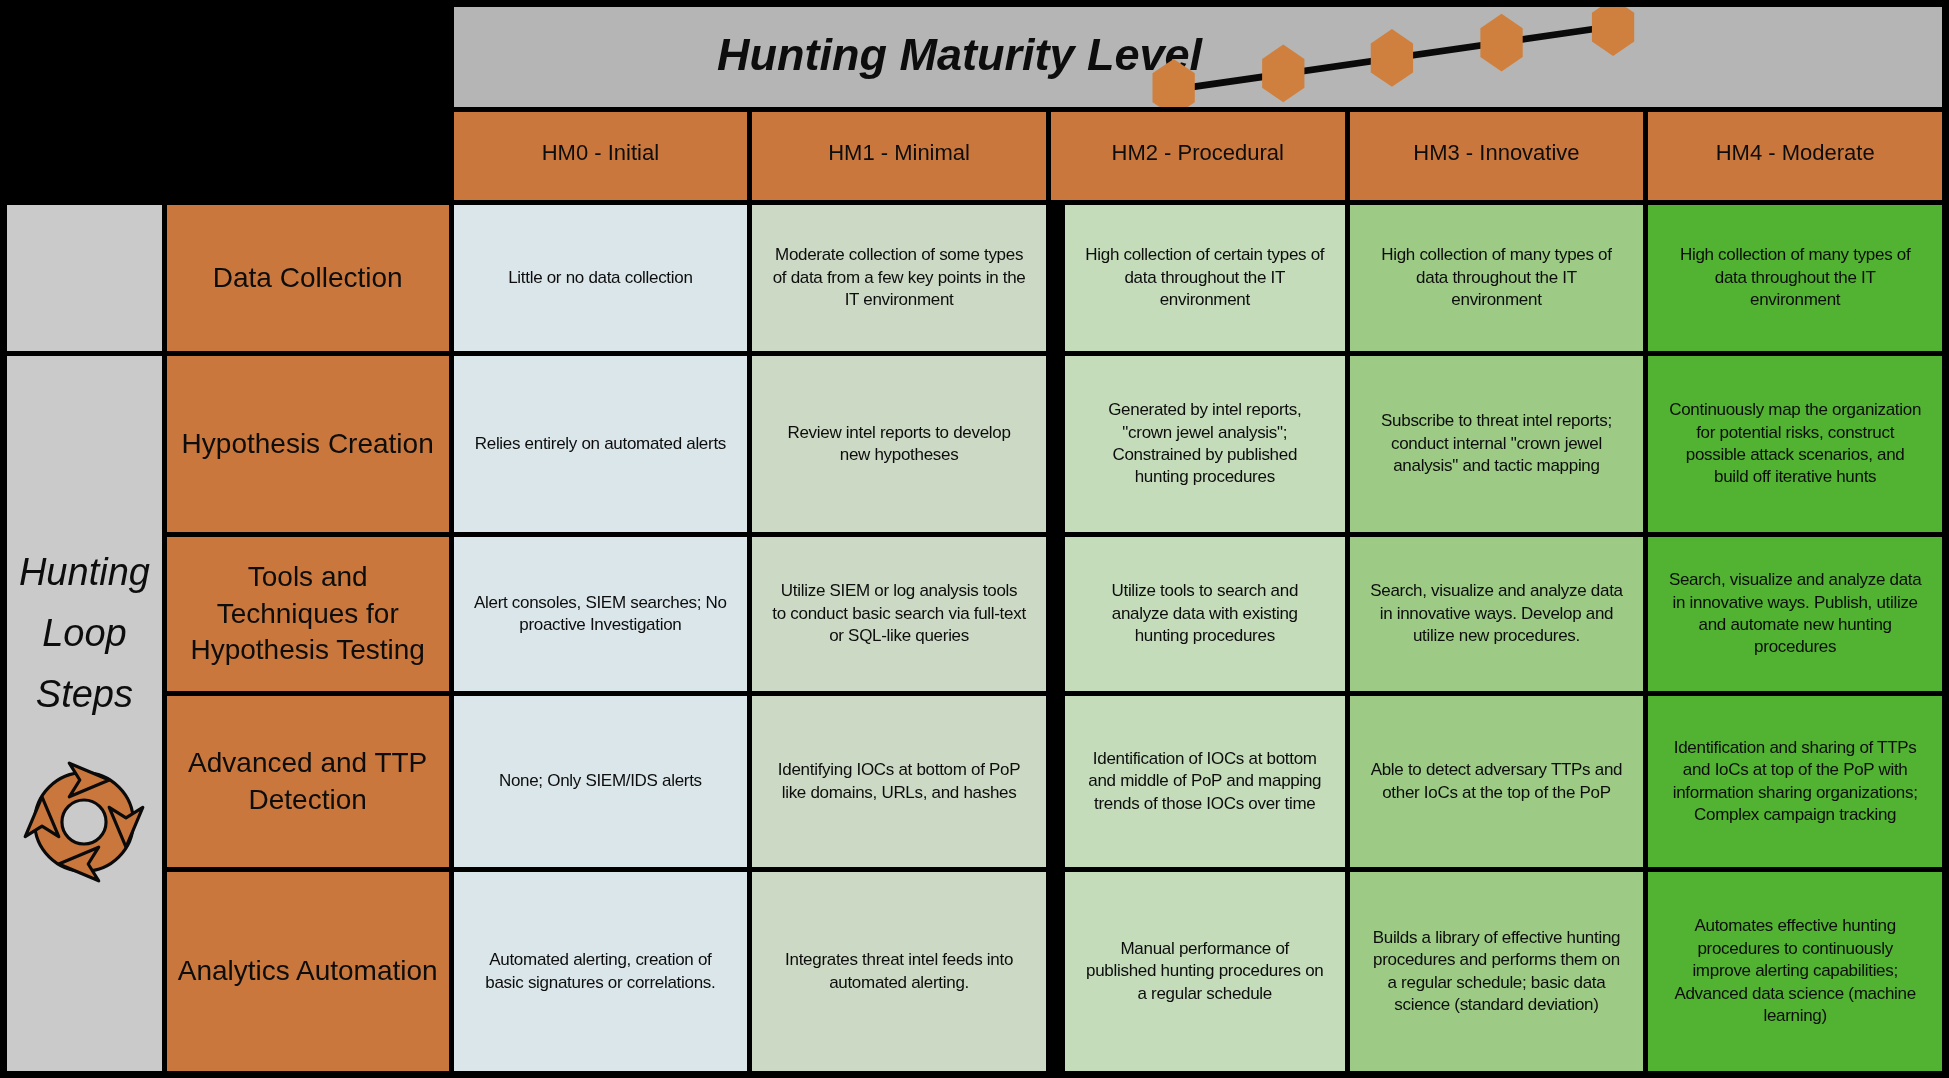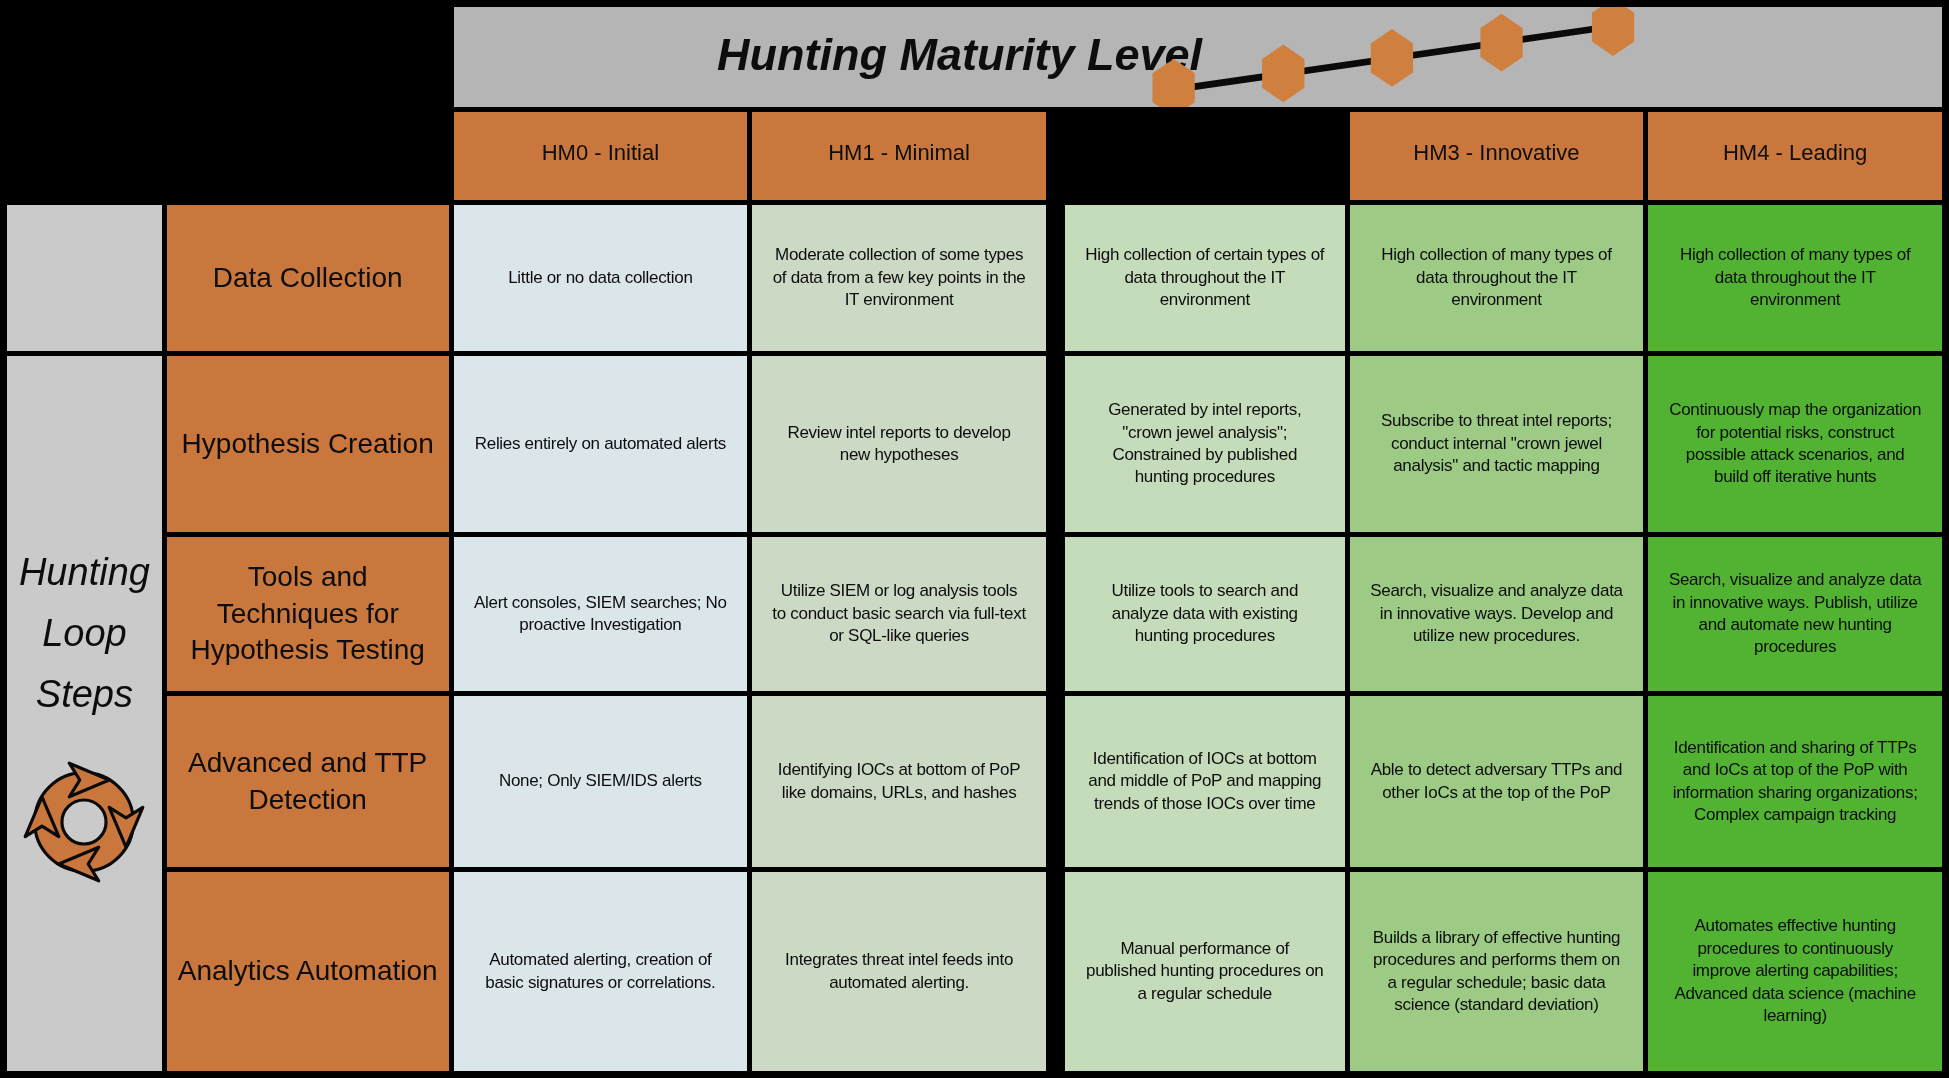--- a/index.html
+++ b/index.html
@@ -60,22 +60,23 @@
         <polygon transform="translate(169,69)" points="0,-30 22,-15 22,15 0,30 -22,15 -22,-15"></polygon>
         <polygon transform="translate(282,53)" points="0,-30 22,-15 22,15 0,30 -22,15 -22,-15"></polygon>
         <polygon transform="translate(396,37)" points="0,-30 22,-15 22,15 0,30 -22,15 -22,-15"></polygon>
         <polygon transform="translate(512,21)" points="0,-30 22,-15 22,15 0,30 -22,15 -22,-15"></polygon>
       </g>
     </svg>
   </div>
 
   <div class="cell colhdr" style="grid-column:3">HM0 - Initial</div>
   <div class="cell colhdr" style="grid-column:4">HM1 - Minimal</div>
+  <div class="cell colhdr" style="grid-column:5">HM2 - Procedural</div>
   <div class="cell colhdr" style="grid-column:6">HM3 - Innovative</div>
-  <div class="cell colhdr" style="grid-column:7">HM4 - Leading</div>
+  <div class="cell colhdr" style="grid-column:7">HM4 - Moderate</div>
 
   <div class="sidebar-empty"></div>
   <div class="sidebar">
     <div class="sidebar-title">Hunting Loop Steps</div>
     <svg width="126" height="126" viewBox="0 0 120 120" aria-hidden="true">
       <circle cx="60" cy="60" r="47" fill="#c9773c" stroke="#0a0a0a" stroke-width="3"></circle>
       <circle cx="60" cy="60" r="21" fill="#cacaca" stroke="#0a0a0a" stroke-width="3"></circle>
       <g fill="#c9773c" stroke="#0a0a0a" stroke-width="3" stroke-linejoin="round">
         <polygon points="46,4 84,20 46,36 56,20"></polygon>
         <polygon points="46,4 84,20 46,36 56,20" transform="rotate(90 60 60)"></polygon>

